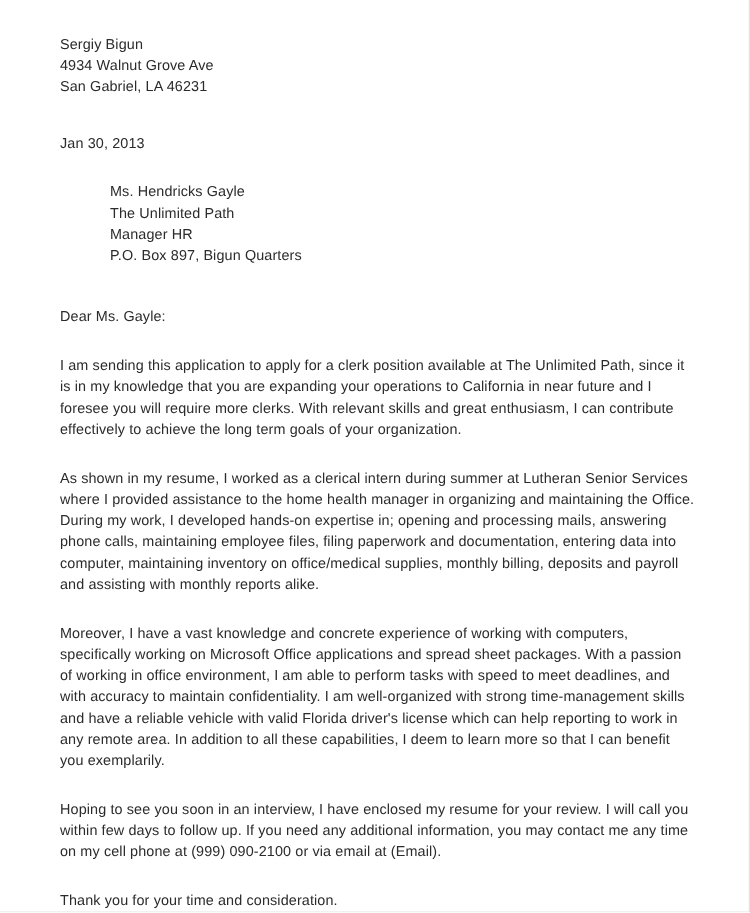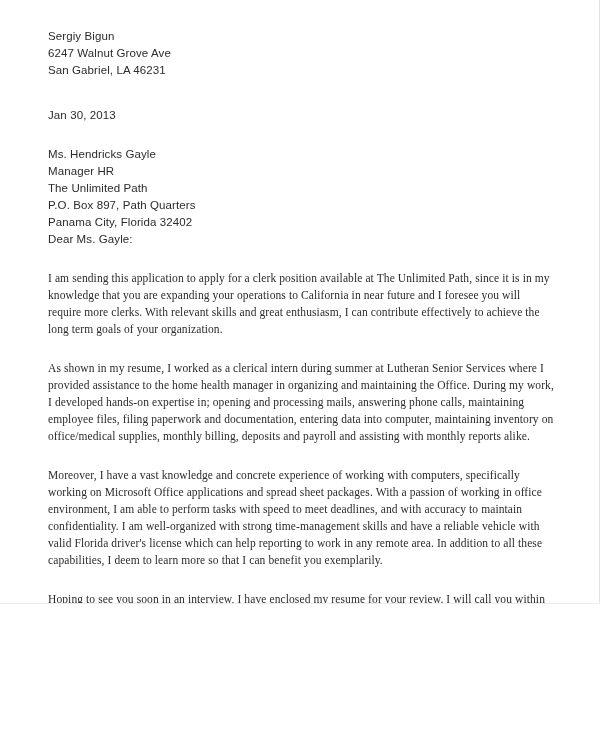--- a/index.html
+++ b/index.html
@@ -4,21 +4,21 @@
 <style>
   html, body {
     margin: 0;
     padding: 0;
     background: #ffffff;
   }
 
   .page {
     position: relative;
     width: 600px;
-    height: 604px;
+    height: 730px;
     background: #ffffff;
     border-right: 1px solid #e3e3e3;
     border-bottom: 1px solid #ededed;
     box-sizing: border-box;
     overflow: hidden;
   }
 
   .letter {
     position: absolute;
     left: 48px;
@@ -42,62 +42,62 @@
     display: block;
     white-space: nowrap;
   }
 
   .date-block {
     margin-top: 28px;
   }
 
   .recipient-block {
     margin-top: 22px;
+    margin-left: 40px;
   }
 
   .salutation {
+    margin-top: 32px;
   }
 
   .para {
     margin-top: 22px;
     text-align: left;
-    font-family: Liberation Serif, serif;
   }
 
   .closing-thanks {
     margin-top: 22px;
   }
 </style>
 </head>
 <body>
 
 <div class="page">
   <div class="letter">
 
     <div class="block sender-block">
       <span class="line">Sergiy Bigun</span>
-      <span class="line">6247 Walnut Grove Ave</span>
+      <span class="line">4934 Walnut Grove Ave</span>
       <span class="line">San Gabriel, LA 46231</span>
     </div>
 
     <div class="block date-block">
       <span class="line">Jan 30, 2013</span>
     </div>
 
     <div class="block recipient-block">
       <span class="line">Ms. Hendricks Gayle</span>
+      <span class="line">The Unlimited Path</span>
       <span class="line">Manager HR</span>
-      <span class="line">The Unlimited Path</span>
-      <span class="line">P.O. Box 897, Path Quarters</span>
-      <span class="line">Panama City, Florida 32402</span>
+      <span class="line">P.O. Box 897, Bigun Quarters</span>
     </div>
 
     <div class="block salutation">Dear Ms. Gayle:</div>
 
     <div class="block para">I am sending this application to apply for a clerk position available at The Unlimited Path, since it is in my knowledge that you are expanding your operations to California in near future and I foresee you will require more clerks.  With relevant skills and great enthusiasm, I can contribute effectively to achieve the long term goals of your organization.</div>
     <div class="block para">As shown in my resume, I worked as a clerical intern during summer at Lutheran Senior Services where I provided assistance to the home health manager in organizing and maintaining the Office.  During my work, I developed hands-on expertise in; opening and processing mails, answering phone calls, maintaining employee files, filing paperwork and documentation, entering data into computer, maintaining inventory on office/medical supplies, monthly billing, deposits and payroll and assisting with monthly reports alike.</div>
     <div class="block para">Moreover, I have a vast knowledge and concrete experience of working with computers, specifically working on Microsoft Office applications and spread sheet packages. With a passion of working in office environment, I am able to perform tasks with speed to meet deadlines, and with accuracy to maintain confidentiality. I am well-organized with strong time-management skills and have a reliable vehicle with valid Florida driver's license which can help reporting to work in any remote area. In addition to all these capabilities, I deem to learn more so that I can benefit you exemplarily.</div>
-    <div class="block para">Hoping to see you soon in an interview, I have enclosed my resume for your review. I will call you within few days to follow up.  If you need any additional information, you may contact me any time on my cell phone at (888) 090-2100 or via email at (Email).</div>
+    <div class="block para">Hoping to see you soon in an interview, I have enclosed my resume for your review. I will call you within few days to follow up.  If you need any additional information, you may contact me any time on my cell phone at (999) 090-2100 or via email at (Email).</div>
 
     <div class="block closing-thanks">Thank you for your time and consideration.</div>
 
   </div>
 </div>
 
 </body></html>

